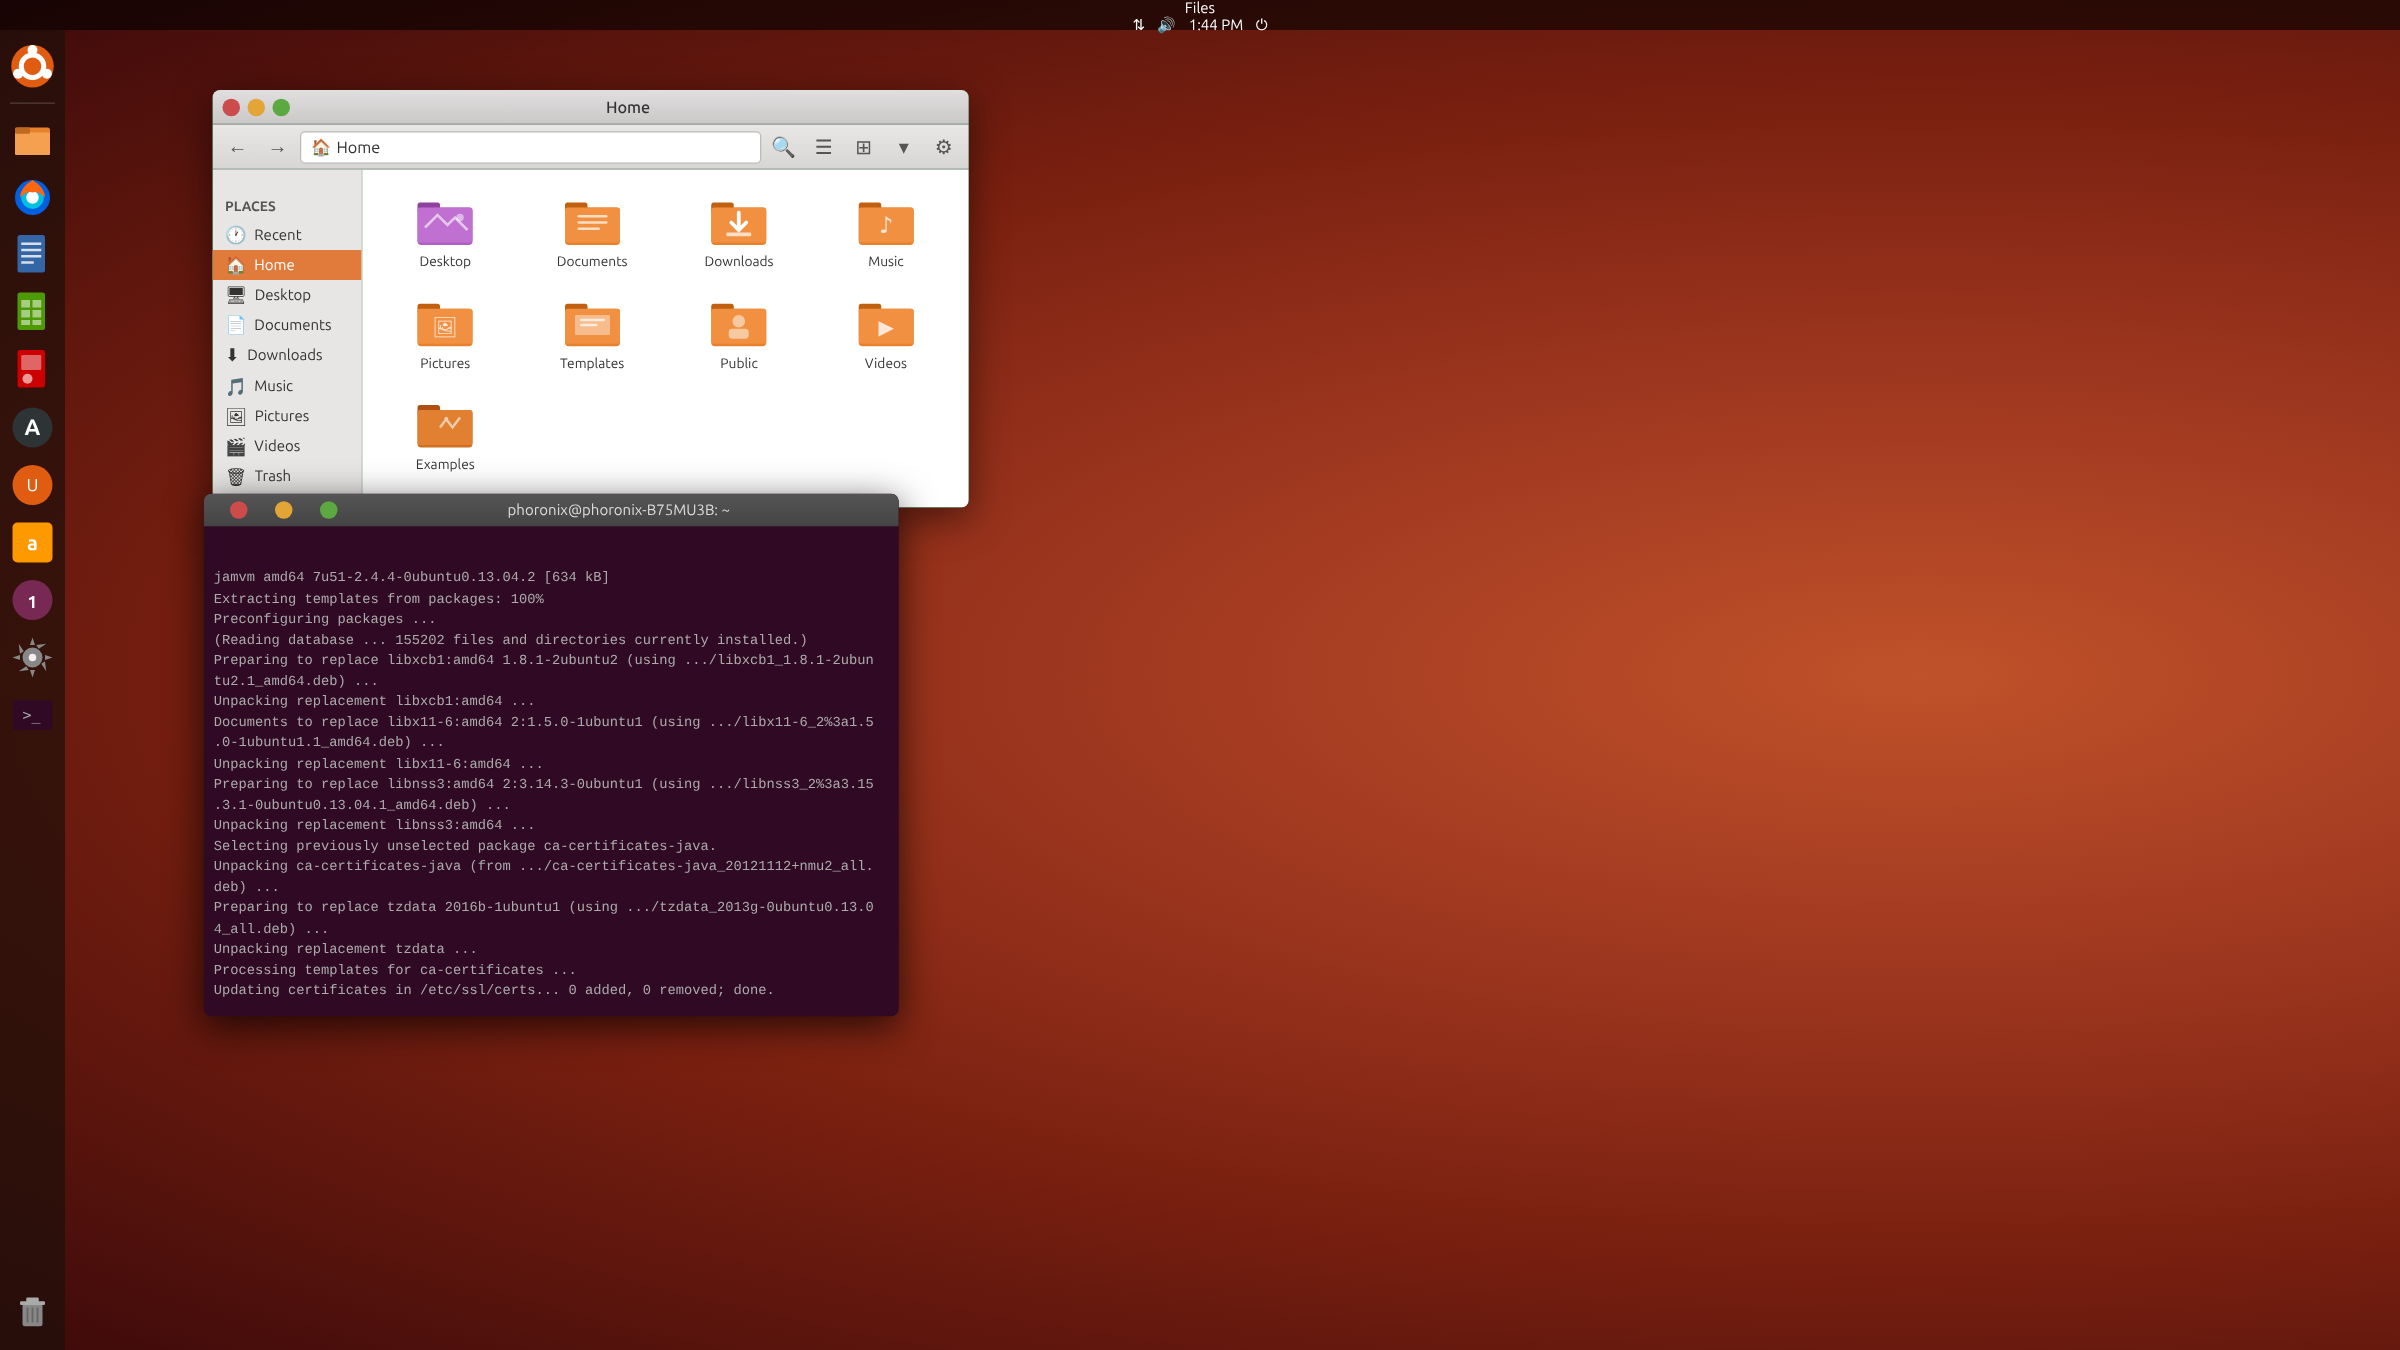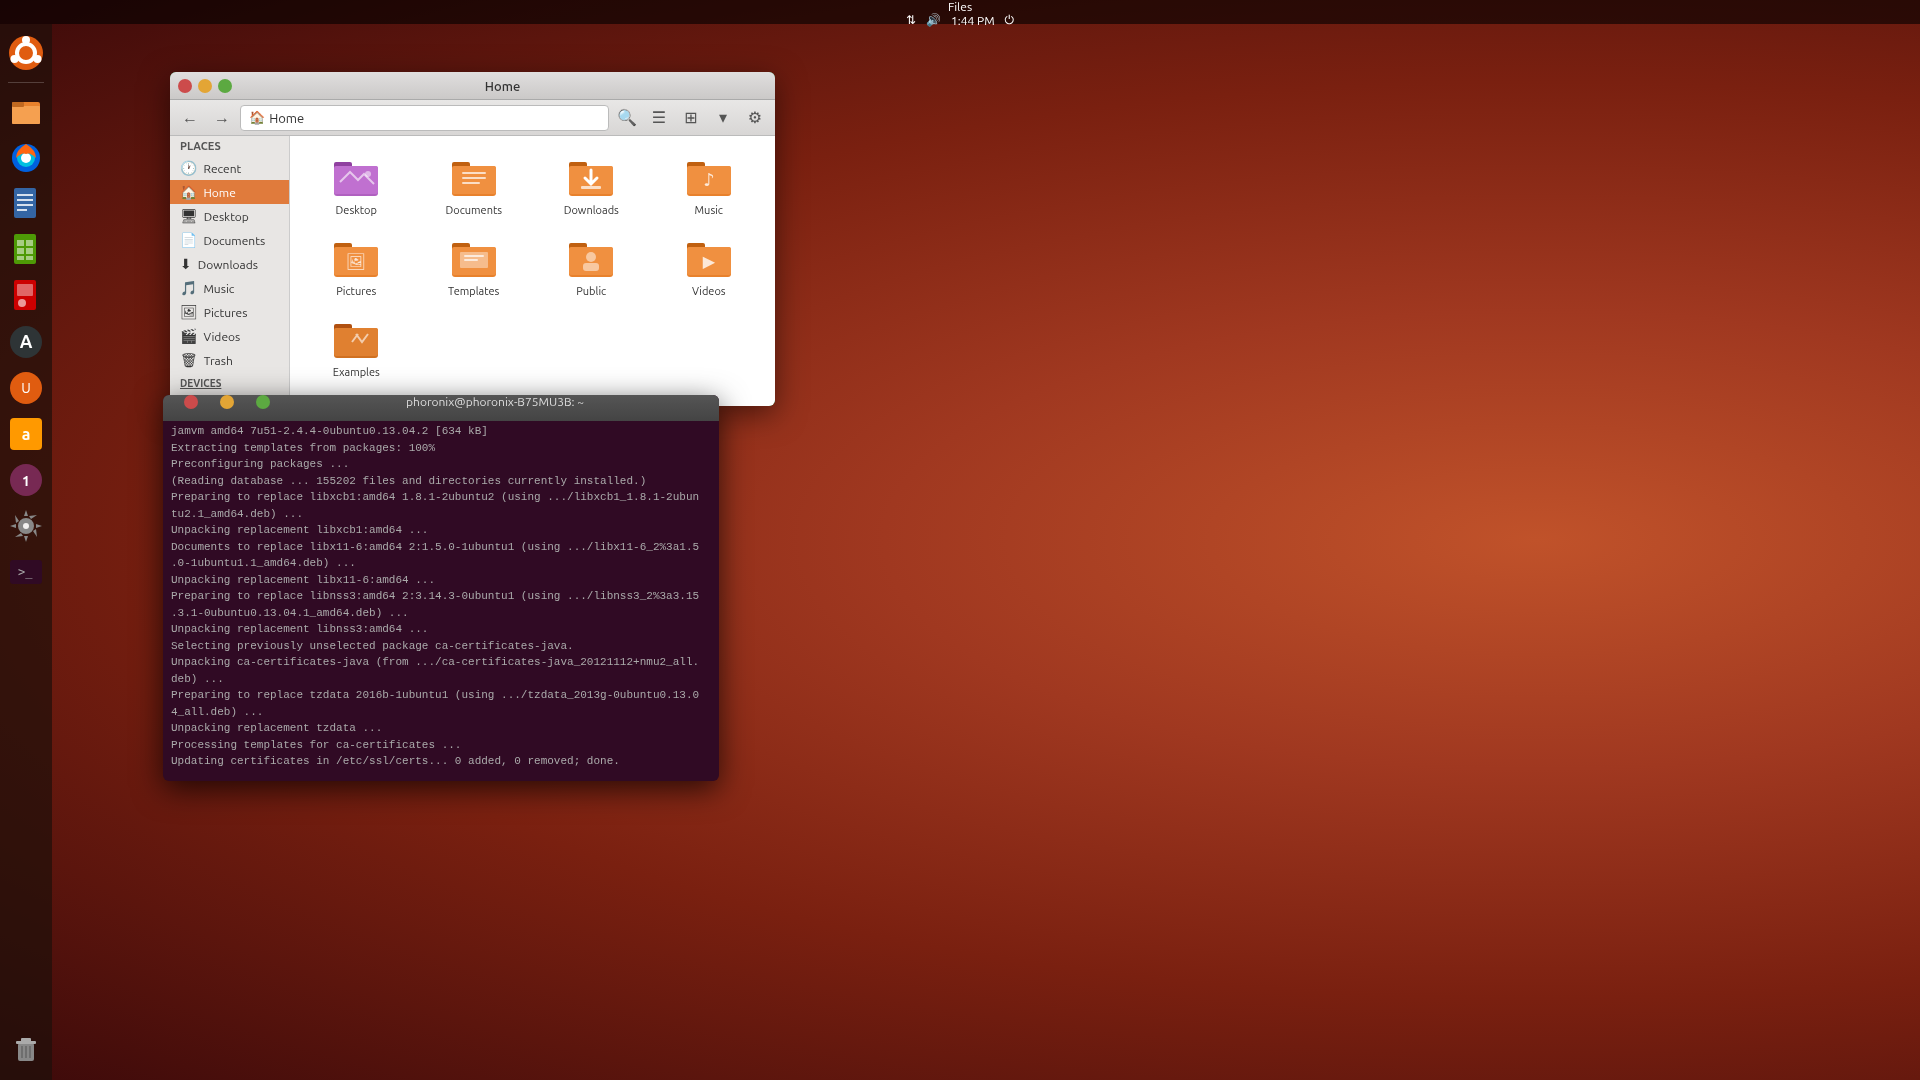--- a/index.html
+++ b/index.html
@@ -132,21 +132,21 @@
       gap: 4px;
     }
     .window-body {
       display: flex;
       height: 270px;
     }
     .sidebar {
       width: 120px;
       background: #e8e6e4;
       border-right: 1px solid #ccc;
-      padding: 0 0;
+      padding: 20px 0;
       font-size: 12px;
       flex-shrink: 0;
     }
     .sidebar-section-title {
       padding: 4px 10px;
       font-size: 11px;
       font-weight: 700;
       color: #555;
       text-transform: uppercase;
     }
@@ -202,37 +202,39 @@
       width: 556px;
       background: #300a24;
       border-radius: 6px;
       box-shadow: 0 8px 30px rgba(0,0,0,0.7);
       overflow: hidden;
     }
     .terminal-titlebar {
       background: linear-gradient(to bottom, #555, #444);
       height: 26px;
       display: flex;
+      align-items: center;
       padding: 0 21px;
       gap: 22px;
     }
     .terminal-title {
       flex: 1;
       text-align: center;
       font-size: 12px;
       color: #ddd;
     }
     .terminal-body {
       padding: 2px 8px;
       font-family: 'Courier New', monospace;
       font-size: 11px;
       color: #aaa;
       line-height: 1.5;
       height: 360px;
       overflow: hidden;
+      margin-top: 32px;
     }
     .terminal-body .line { white-space: nowrap; overflow: hidden; }
     @keyframes blink { 50% { opacity: 0; } }
 
     
     .folder-svg {
       width: 48px;
       height: 48px;
     }
   </style>

